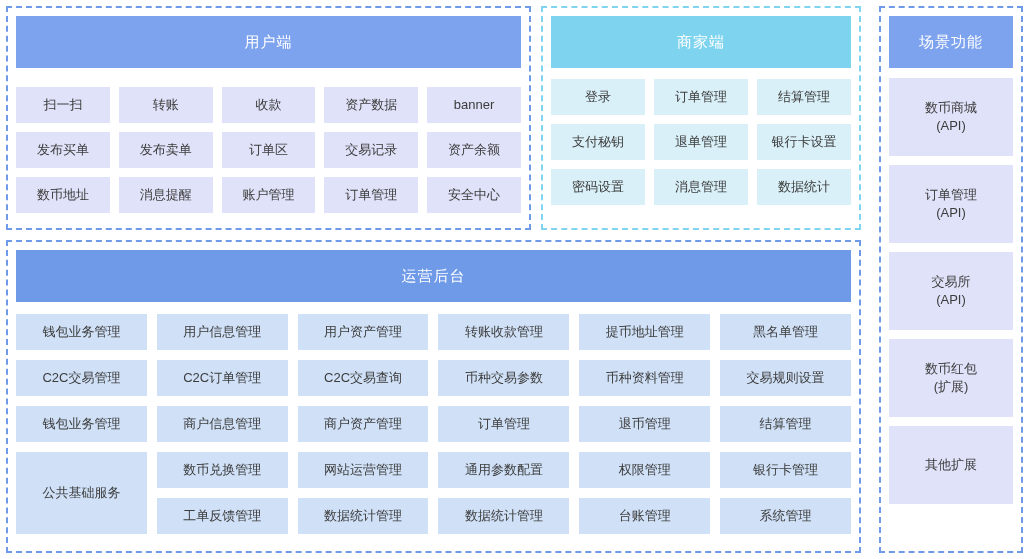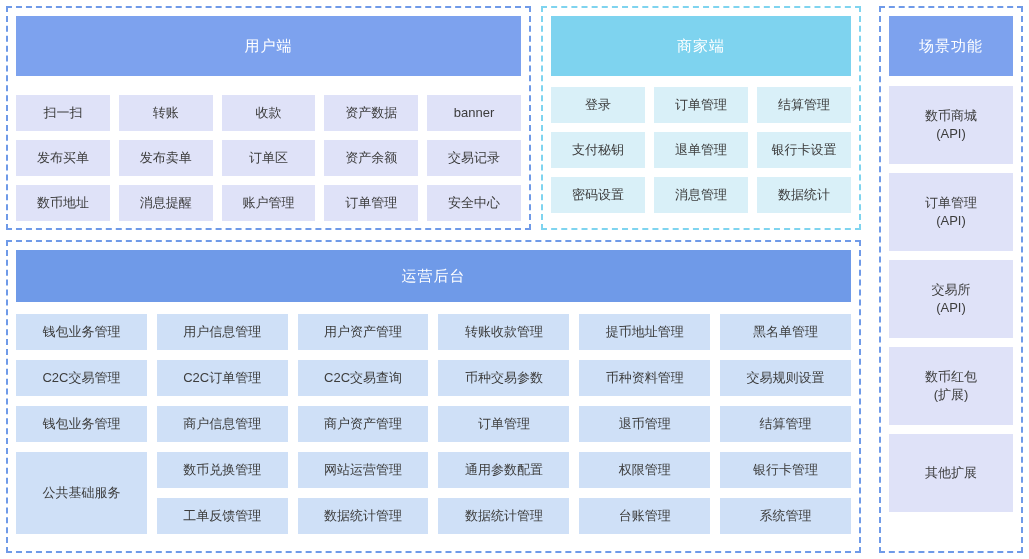--- a/index.html
+++ b/index.html
@@ -32,21 +32,21 @@
     padding: 8px;
   }
   .panel.cyan {
     border-color: #7fd4ef;
   }
 
   
   .panel-header {
     box-sizing: border-box;
     width: 100%;
-    height: 60px;
+    height: 52px;
     display: flex;
     align-items: center;
     justify-content: center;
     color: #ffffff;
     font-size: 15px;
     letter-spacing: 1px;
     background: #7da2ee;
   }
   .panel-header.cyan {
     background: #7ed3ef;
@@ -138,22 +138,22 @@
     <div class="panel-header">用户端</div>
     <div class="grid" id="user-grid">
         <div class="cell">扫一扫</div>
         <div class="cell">转账</div>
         <div class="cell">收款</div>
         <div class="cell">资产数据</div>
         <div class="cell">banner</div>
         <div class="cell">发布买单</div>
         <div class="cell">发布卖单</div>
         <div class="cell">订单区</div>
+        <div class="cell">交易记录</div>
         <div class="cell">资产余额</div>
-        <div class="cell">交易记录</div>
         <div class="cell">数币地址</div>
         <div class="cell">消息提醒</div>
         <div class="cell">账户管理</div>
         <div class="cell">订单管理</div>
         <div class="cell">安全中心</div>
       </div>
   </section>
 
   <section class="panel cyan" id="panel-merchant">
     <div class="panel-header cyan">商家端</div>

